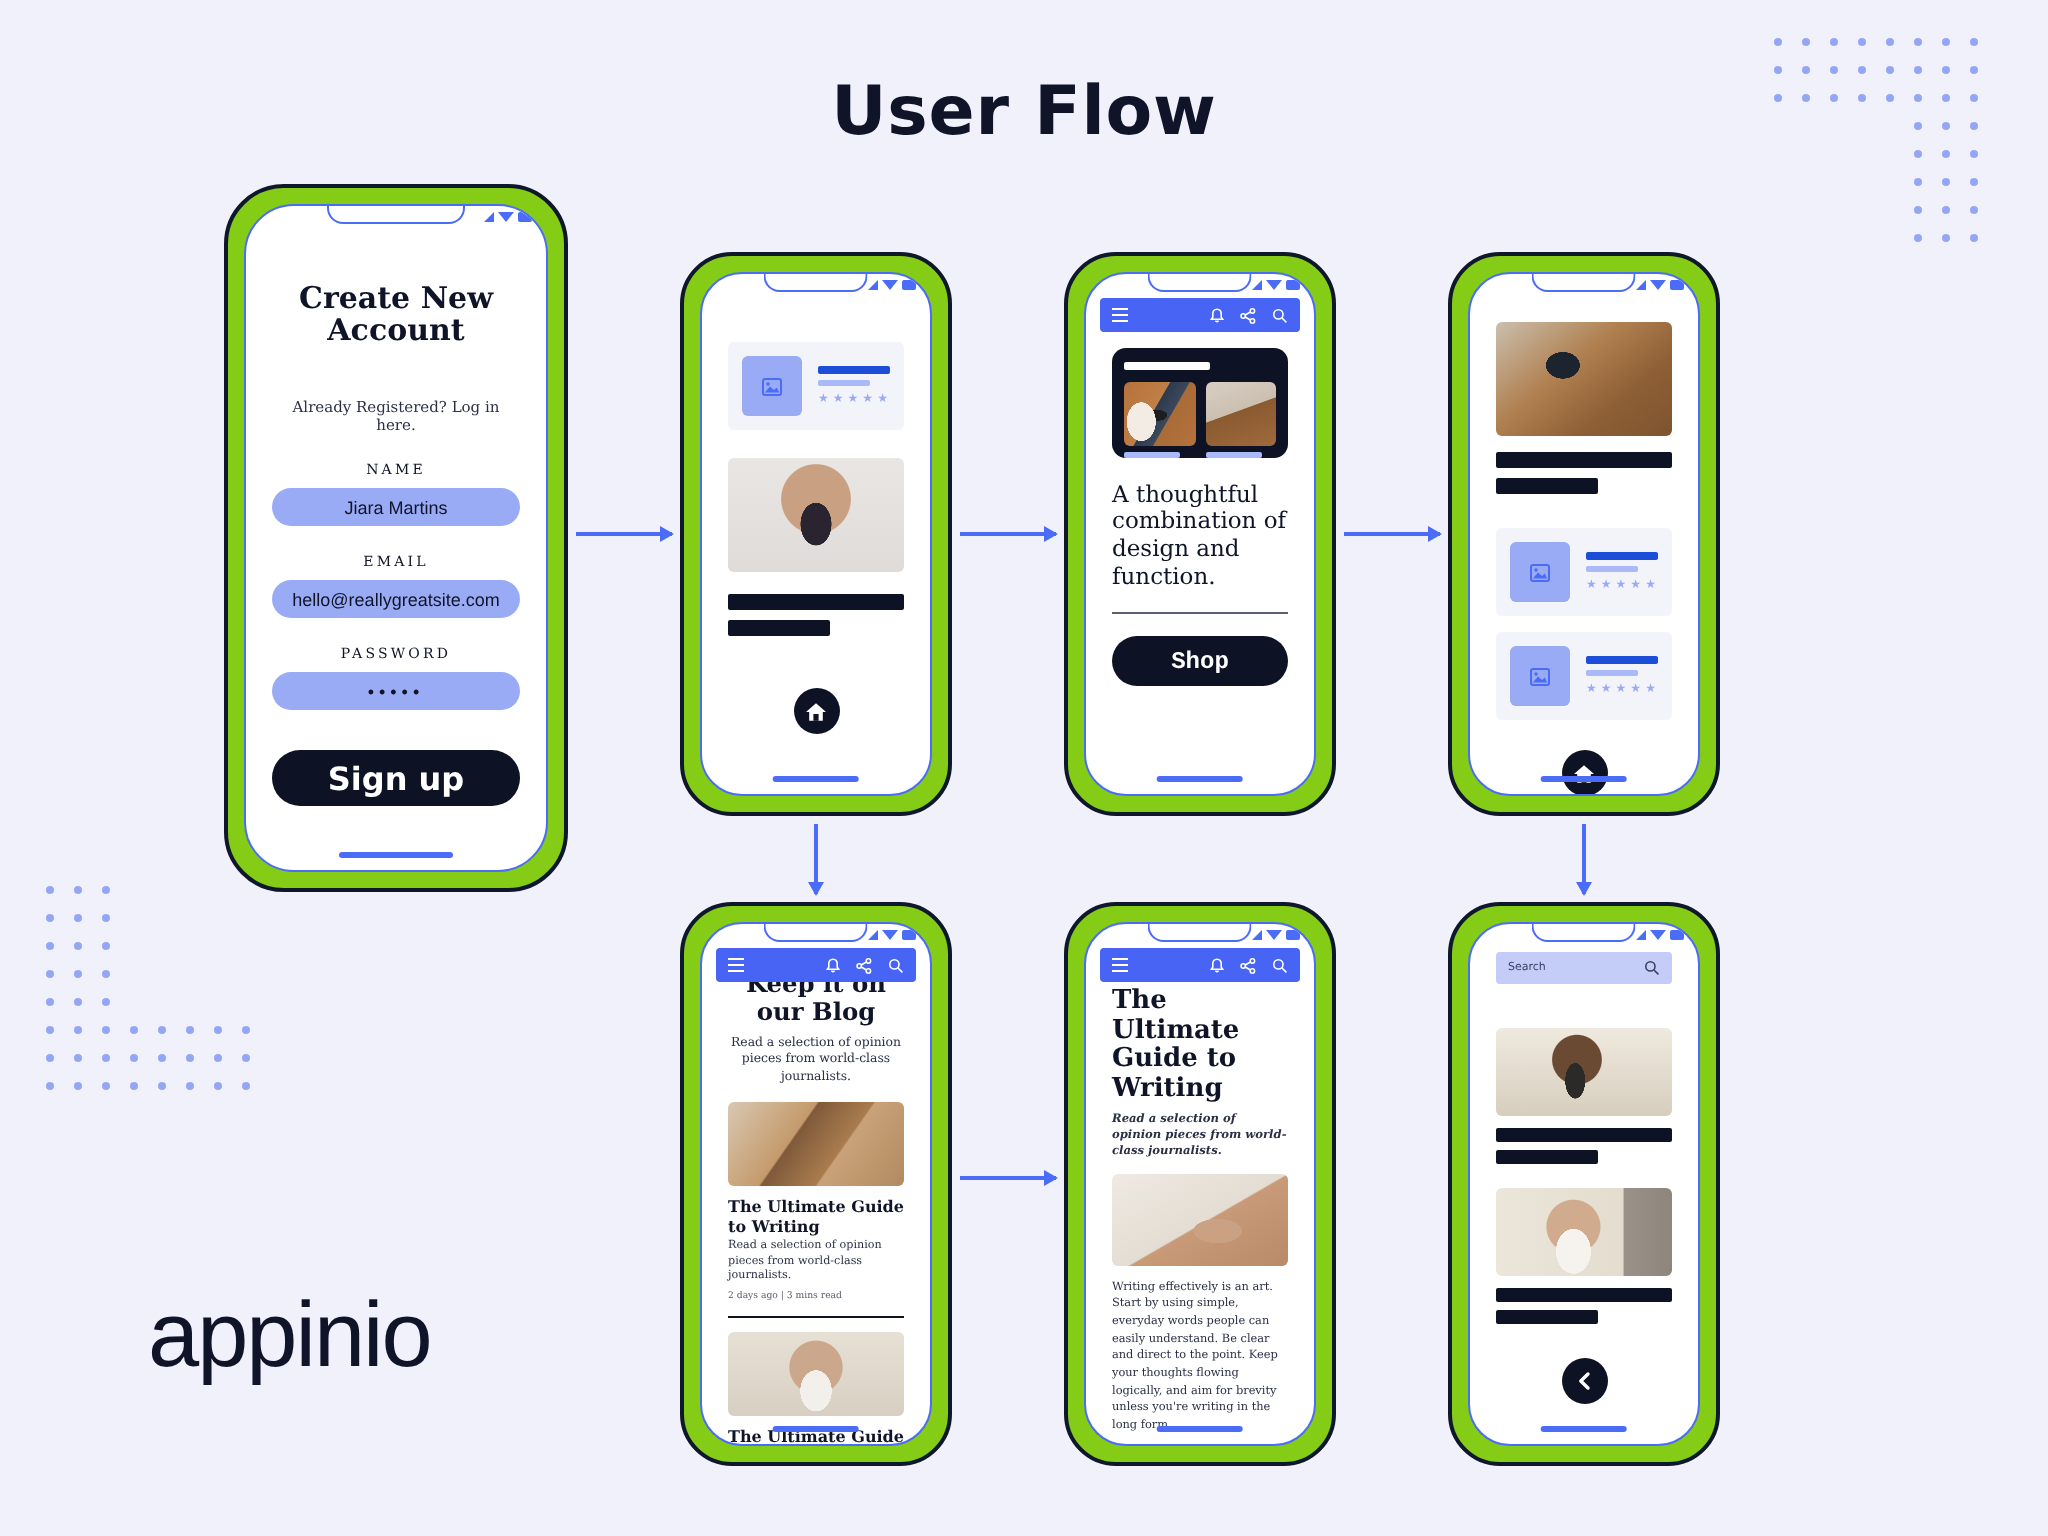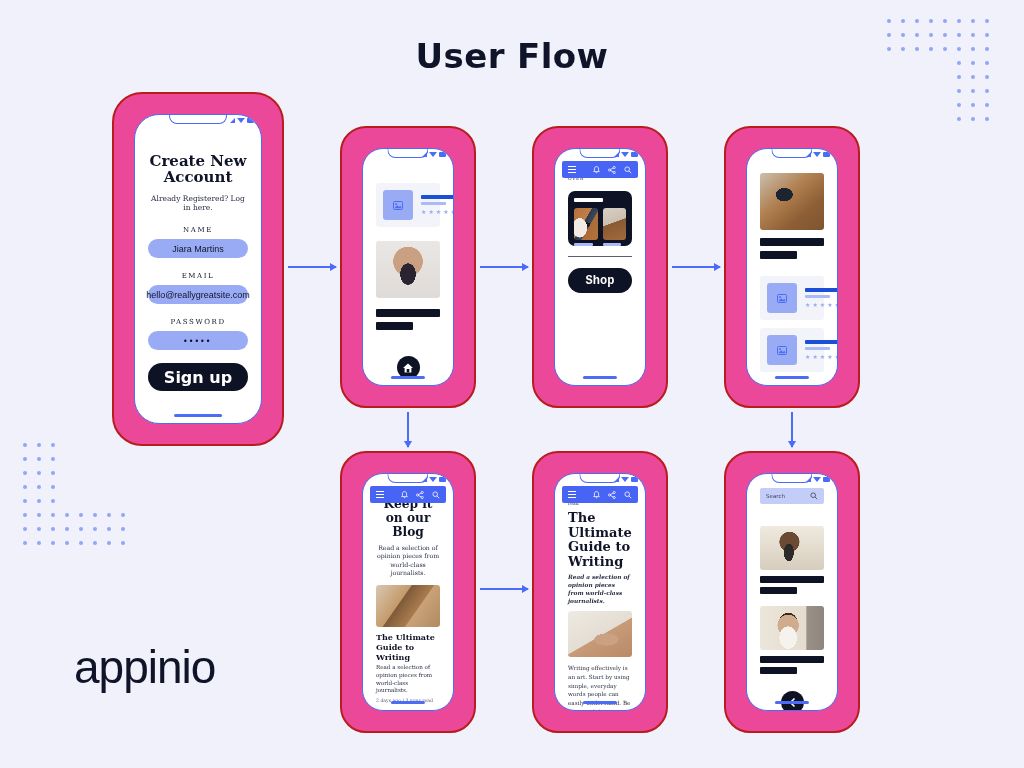--- a/index.html
+++ b/index.html
@@ -32,24 +32,24 @@
   .dots { position: absolute; }
   .dot-row { display: flex; }
   .dot { width: 4px; height: 4px; border-radius: 50%; background: #93a6f5; margin: 5px; }
   #dots-tr { right: 30px; top: 14px; }
   #dots-tr .seg-b { display: flex; flex-direction: column; align-items: flex-end; }
   #dots-bl { left: 18px; bottom: 18px; }
 
   
   .phone {
     position: absolute;
-    border: 2px solid #b91c1c;
+    border: 2px solid #0f172a;
     border-radius: 26px;
-    background: #ec4899;
-    padding: 20px;
+    background: #84cc16;
+    padding: 8px;
   }
   .phone-inner {
     position: relative;
     width: 100%; height: 100%;
     border: 1.5px solid #4a6cf7;
     border-radius: 21px;
     background: #fff;
     overflow: hidden;
   }
   .notch {
@@ -88,21 +88,21 @@
   
   #phone1 { left: 112px; top: 92px; width: 172px; height: 354px; border-radius: 30px; }
   #phone1 .phone-inner { border-radius: 25px; }
   .p1-title {
     font-family: "DejaVu Serif", serif; font-weight: bold;
     font-size: 15px; line-height: 1.08; text-align: center; color: #101428;
     margin-top: 22px;
   }
   .p1-sub {
     font-family: "DejaVu Serif", serif; font-size: 7.5px; text-align: center;
-    color: #2a2f45; margin-top: 9px;
+    color: #2a2f45; margin-top: 26px;
   }
   .p1-label {
     font-family: "DejaVu Serif", serif; font-size: 7px; letter-spacing: 1.6px;
     text-align: center; color: #101428; margin-top: 14px;
   }
   .p1-field {
     margin-top: 5px; height: 19px; border-radius: 10px; background: #9aabf6;
     display: flex; align-items: center; justify-content: center;
     font-size: 9px; color: #101428;
   }
@@ -532,20 +532,21 @@
               <div class="photo ph-desk-coffee"></div>
               <div class="bar bar-lblue" style="height:2.5px;width:80%;margin-top:3px;"></div>
             </div>
             <div>
               <div class="photo ph-desk-laptop"></div>
               <div class="bar bar-lblue" style="height:2.5px;width:80%;margin-top:3px;"></div>
             </div>
           </div>
         </div>
 
+        <div class="p3-quote">A thoughtful combination of design and function.</div>
         <div class="p3-rule"></div>
         <div class="p3-shop">Shop</div>
       </div>
       <div class="home-bar"></div>
     </div>
   </div>
 
   <div class="phone" id="phone4">
     <div class="phone-inner">
       <div class="notch"></div>

